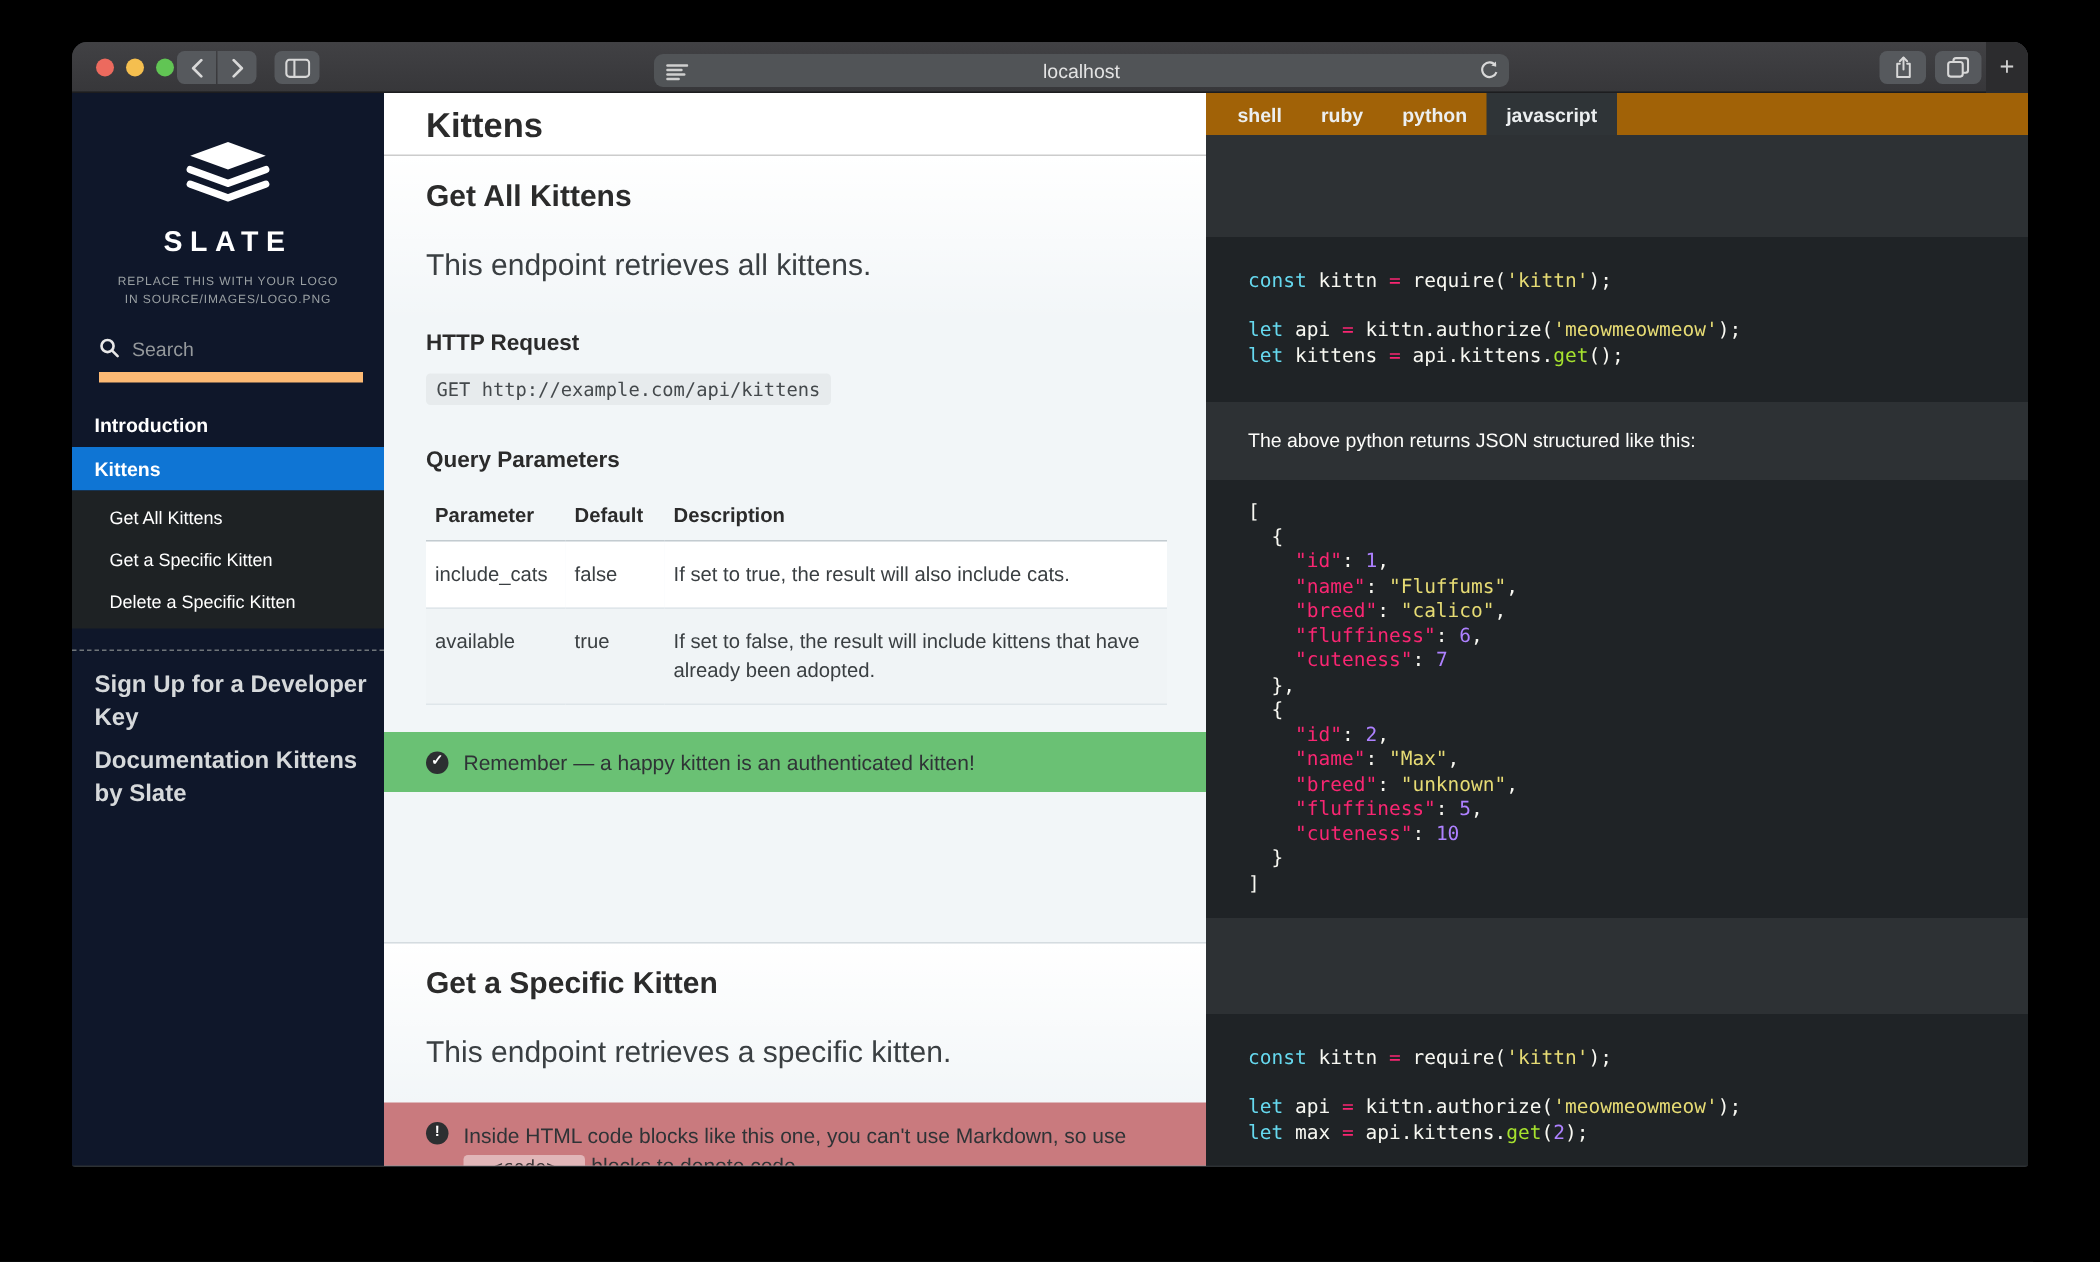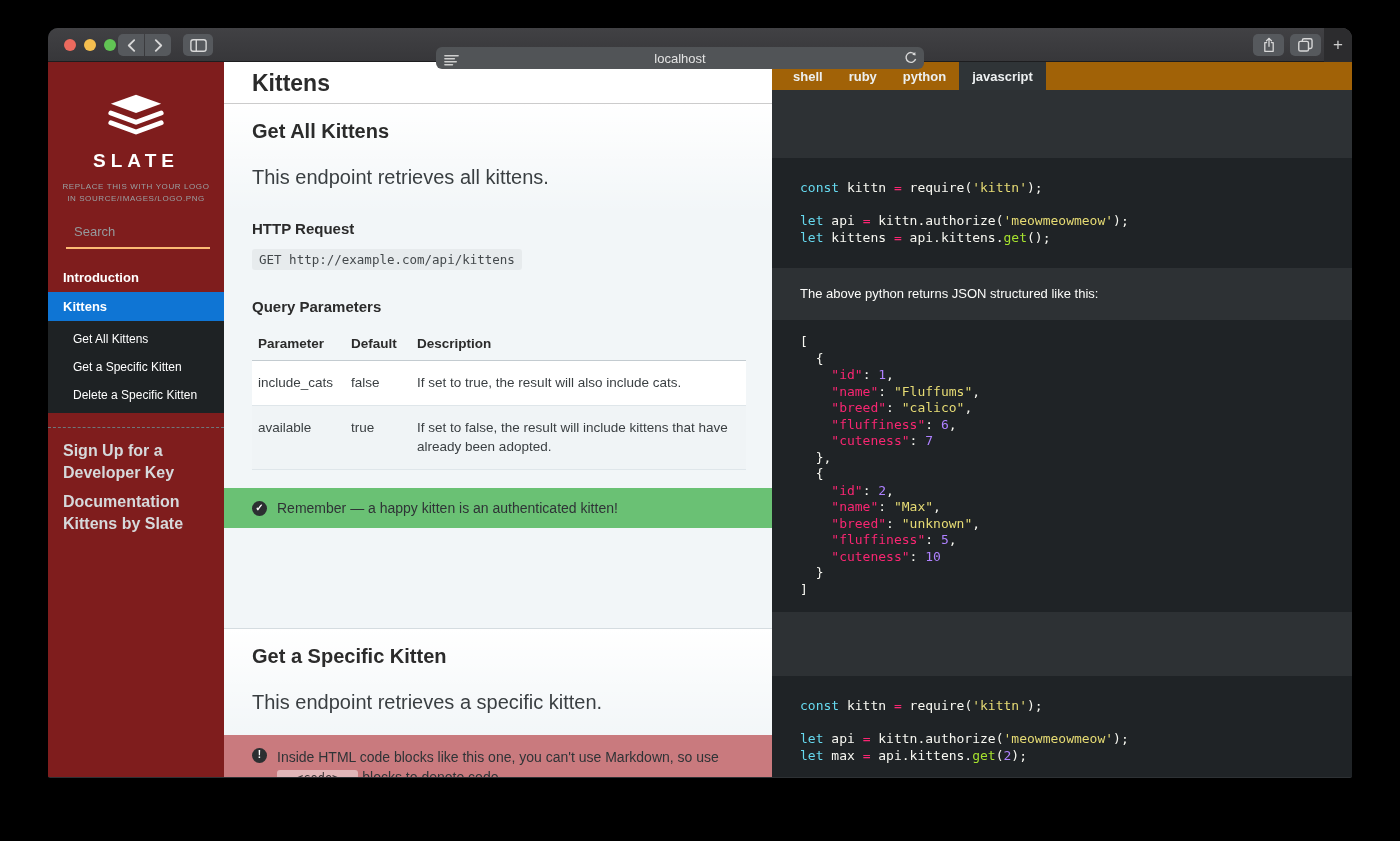--- a/index.html
+++ b/index.html
@@ -13,40 +13,40 @@
   .titlebar { position:relative; height:34px; background:linear-gradient(#414144,#37373a);
               border-bottom:1px solid #1d1d1f; }
   .lights { position:absolute; left:16px; top:11px; display:flex; gap:8px; }
   .light { width:12px; height:12px; border-radius:50%; }
   .light.red { background:#EC6A5E; } .light.yellow { background:#F5BF4F; } .light.green { background:#61C554; }
   .tb-btn { position:absolute; top:6px; height:22px; background:#56595d; border-radius:5px;
             display:flex; align-items:center; justify-content:center; color:#d8d8d8; }
   .nav-back { left:70px; width:26px; border-radius:5px 0 0 5px; }
   .nav-fwd { left:97px; width:26px; border-radius:0 5px 5px 0; }
   .tb-toggle { left:135px; width:30px; }
-  .urlbar { position:absolute; left:388px; top:19px; width:488px; height:22px; background:#515457;
+  .urlbar { position:absolute; left:388px; top:8px; width:570px; height:22px; background:#515457;
             border-radius:6px; display:flex; align-items:center; }
   .urlbar .url-text { flex:1; text-align:center; font-size:13px; color:#e3e3e3; }
   .url-reader { position:absolute; left:8px; top:5px; }
   .url-reload { position:absolute; right:6px; top:4px; }
   .tb-share { right:68px; width:31px; }
   .tb-tabs { right:31px; width:31px; }
   .newtab-strip { position:absolute; right:0; top:0; width:28px; height:34px; background:#2c2c2e;
                   display:flex; align-items:center; justify-content:center; color:#cfcfcf; font-size:17px; }
 
   
   .app { display:flex; height:715px; }
 
   
-  .sidebar { width:176px; background:#7f1d1d; color:#fff; flex-shrink:0; display:flex; flex-direction:column; }
+  .sidebar { width:208px; background:#0f172a; color:#fff; flex-shrink:0; display:flex; flex-direction:column; }
   .logo-wrap { text-align:center; padding-top:30px; }
   .logo-title { font-size:19px; font-weight:700; letter-spacing:5px; color:#fff; margin-top:8px; }
   .logo-note { margin-top:9px; font-size:8px; letter-spacing:0.6px; color:#9aa0a3; line-height:1.55; }
   .search-row { display:flex; gap:8px; margin:18px 6px 0 18px;
-                border-bottom:2px solid #fdba74; padding-bottom:8px; margin-right:14px; }
+                border-bottom:7px solid #fdba74; padding-bottom:8px; margin-right:14px; }
   .search-input { background:transparent; border:none; outline:none; color:#e8e8e8; font-size:13px; width:150px;
                   font-family:"Liberation Sans", sans-serif; }
   .search-input::placeholder { color:#95999c; }
   .nav { margin-top:14px; }
   .nav-item { display:block; padding:7px 0 7px 15px; font-size:13px; font-weight:700; color:#fff;
               text-decoration:none; cursor:pointer; }
   .nav-item.active { background:var(--nav-active, #0F75D4); }
   .subnav { background:#1E2224; padding:4px 0; }
   .subnav-item { display:block; padding:7px 0 7px 25px; font-size:12px; font-weight:400; color:#fff;
                  text-decoration:none; cursor:pointer; }

